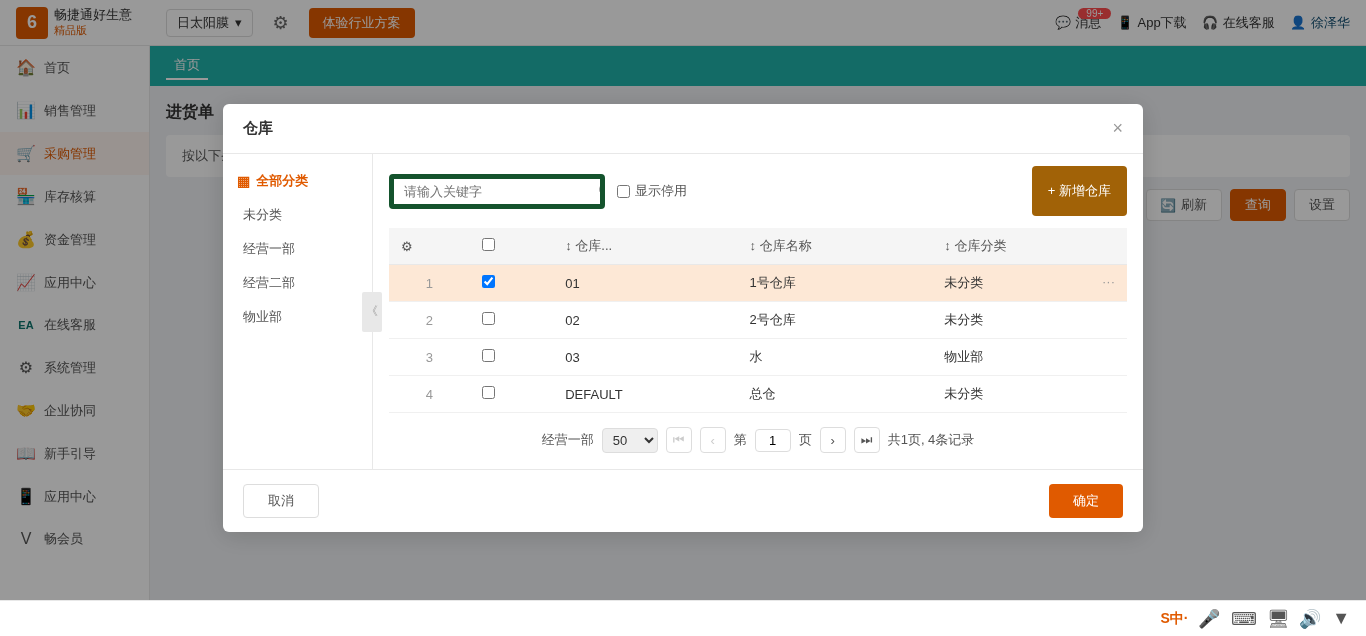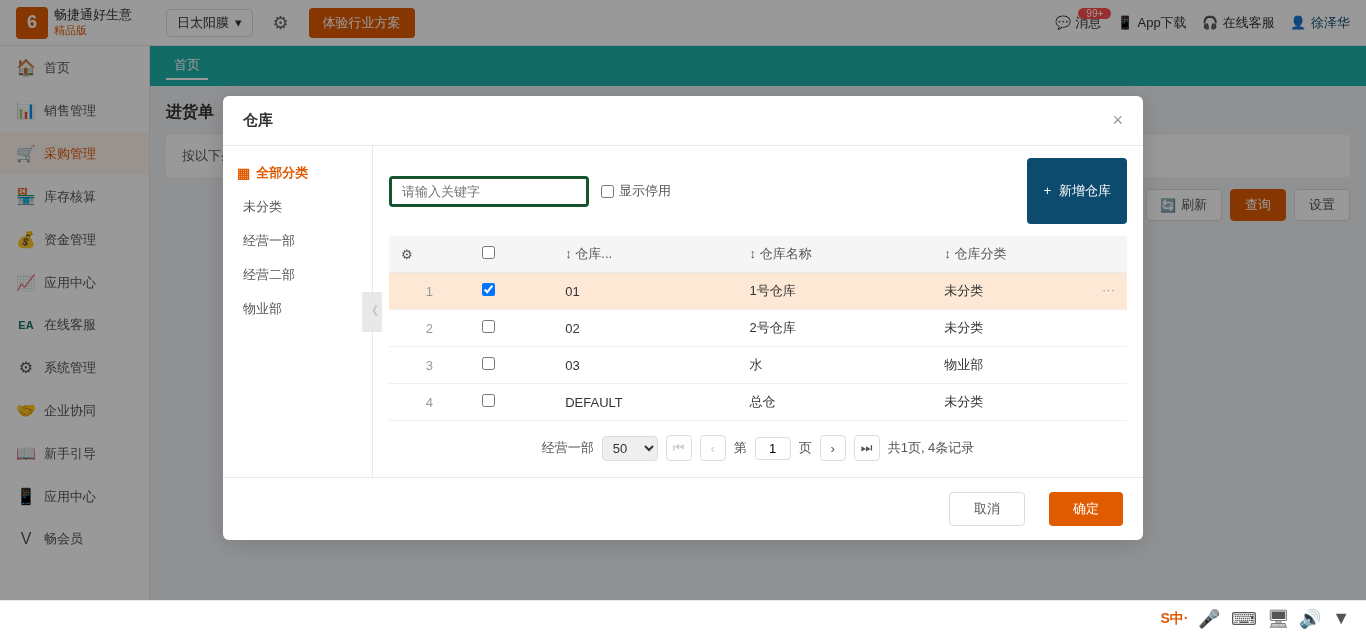--- a/index.html
+++ b/index.html
@@ -181,38 +181,38 @@
     
     .modal-main {
       flex: 1; display: flex; flex-direction: column; padding: 12px 16px;
     }
     .modal-toolbar {
       display: flex; align-items: center; justify-content: space-between;
       margin-bottom: 12px;
     }
     .search-box {
       display: flex; align-items: center;
-      border: 3px solid #14532d; border-radius: 4px;
-      overflow: hidden; width: 200px;
+      border: 5px solid #14532d; border-radius: 4px;
+      overflow: hidden; width: 216px;
     }
     .search-input {
       border: none; outline: none; padding: 5px 10px;
       font-size: 13px; flex: 1; color: #333;
     }
     .search-icon-btn {
       background: none; border: none; padding: 5px 8px;
       cursor: pointer; color: #999;
     }
     .show-disabled {
       display: flex; align-items: center; gap: 5px;
       font-size: 13px; color: #555;
     }
     .add-btn {
-      background: #0c4a6e; color: #fff; border: none;
-      border-radius: 4px; padding: 24px 16px; cursor: pointer; font-size: 13px; font-family: Liberation Mono, monospace;
+      background: #a16207; color: #fff; border: none;
+      border-radius: 4px; padding: 16px 16px; cursor: pointer; font-size: 13px;
     }
 
     
     .data-table { width: 100%; border-collapse: collapse; font-size: 13px; }
     .data-table th {
       background: #f5f5f5; padding: 9px 12px;
       text-align: left; color: #555; font-weight: normal;
       border-bottom: 1px solid #e8e8e8;
     }
     .data-table td {
@@ -241,21 +241,21 @@
       color: #555; font-size: 13px;
     }
     .page-btn:disabled { color: #ccc; cursor: not-allowed; }
     .page-input {
       width: 36px; border: 1px solid #ddd; border-radius: 4px;
       padding: 3px 6px; font-size: 13px; text-align: center;
     }
 
     
     .modal-footer {
-      display: flex; justify-content: flex-end; gap: 24px;
+      display: flex; justify-content: space-between; gap: 24px;
       padding: 14px 20px; border-top: 1px solid #e8e8e8;
     }
     .cancel-btn {
       padding: 7px 24px; border: 1px solid #ddd;
       border-radius: 4px; background: #fff; cursor: pointer; font-size: 13px; color: #555;
     }
     .confirm-btn {
       padding: 7px 24px; border: none;
       border-radius: 4px; background: #e05a00; cursor: pointer;
       font-size: 13px; color: #fff;

